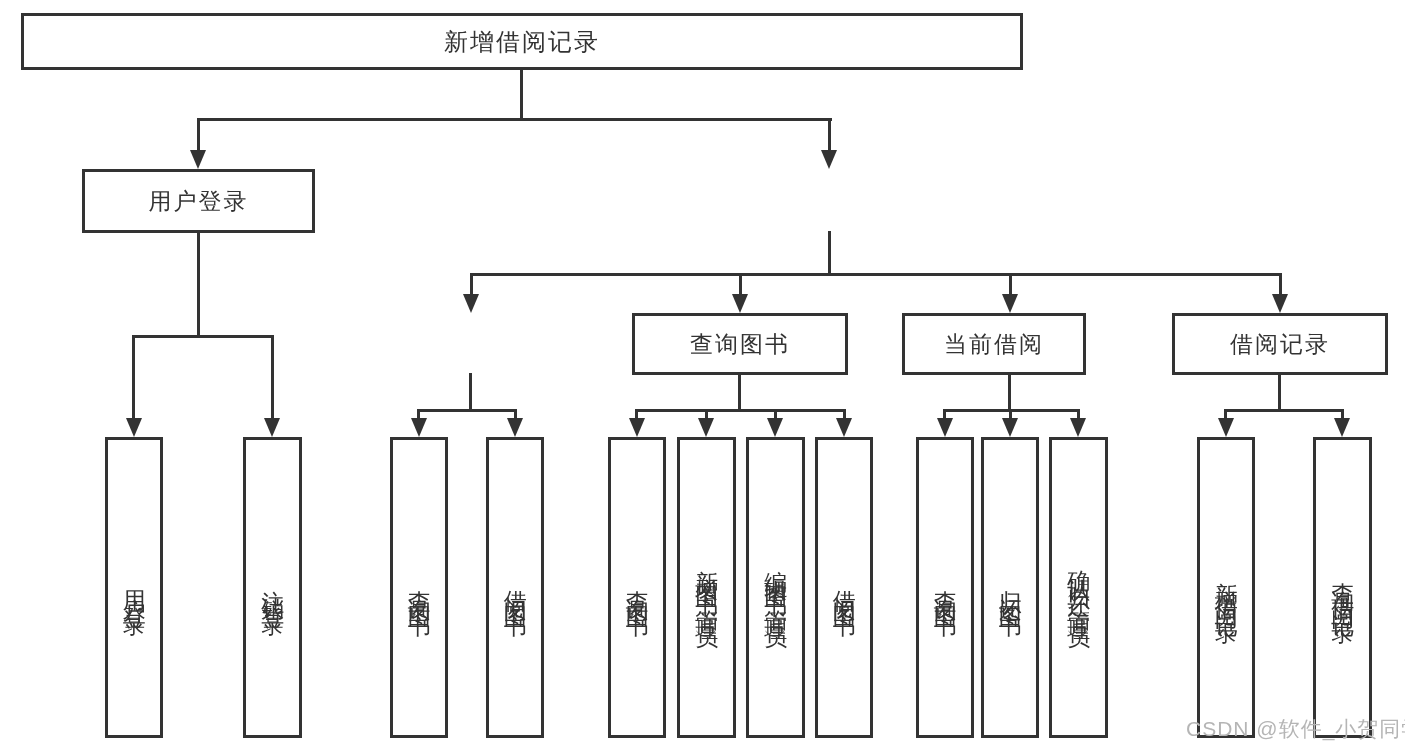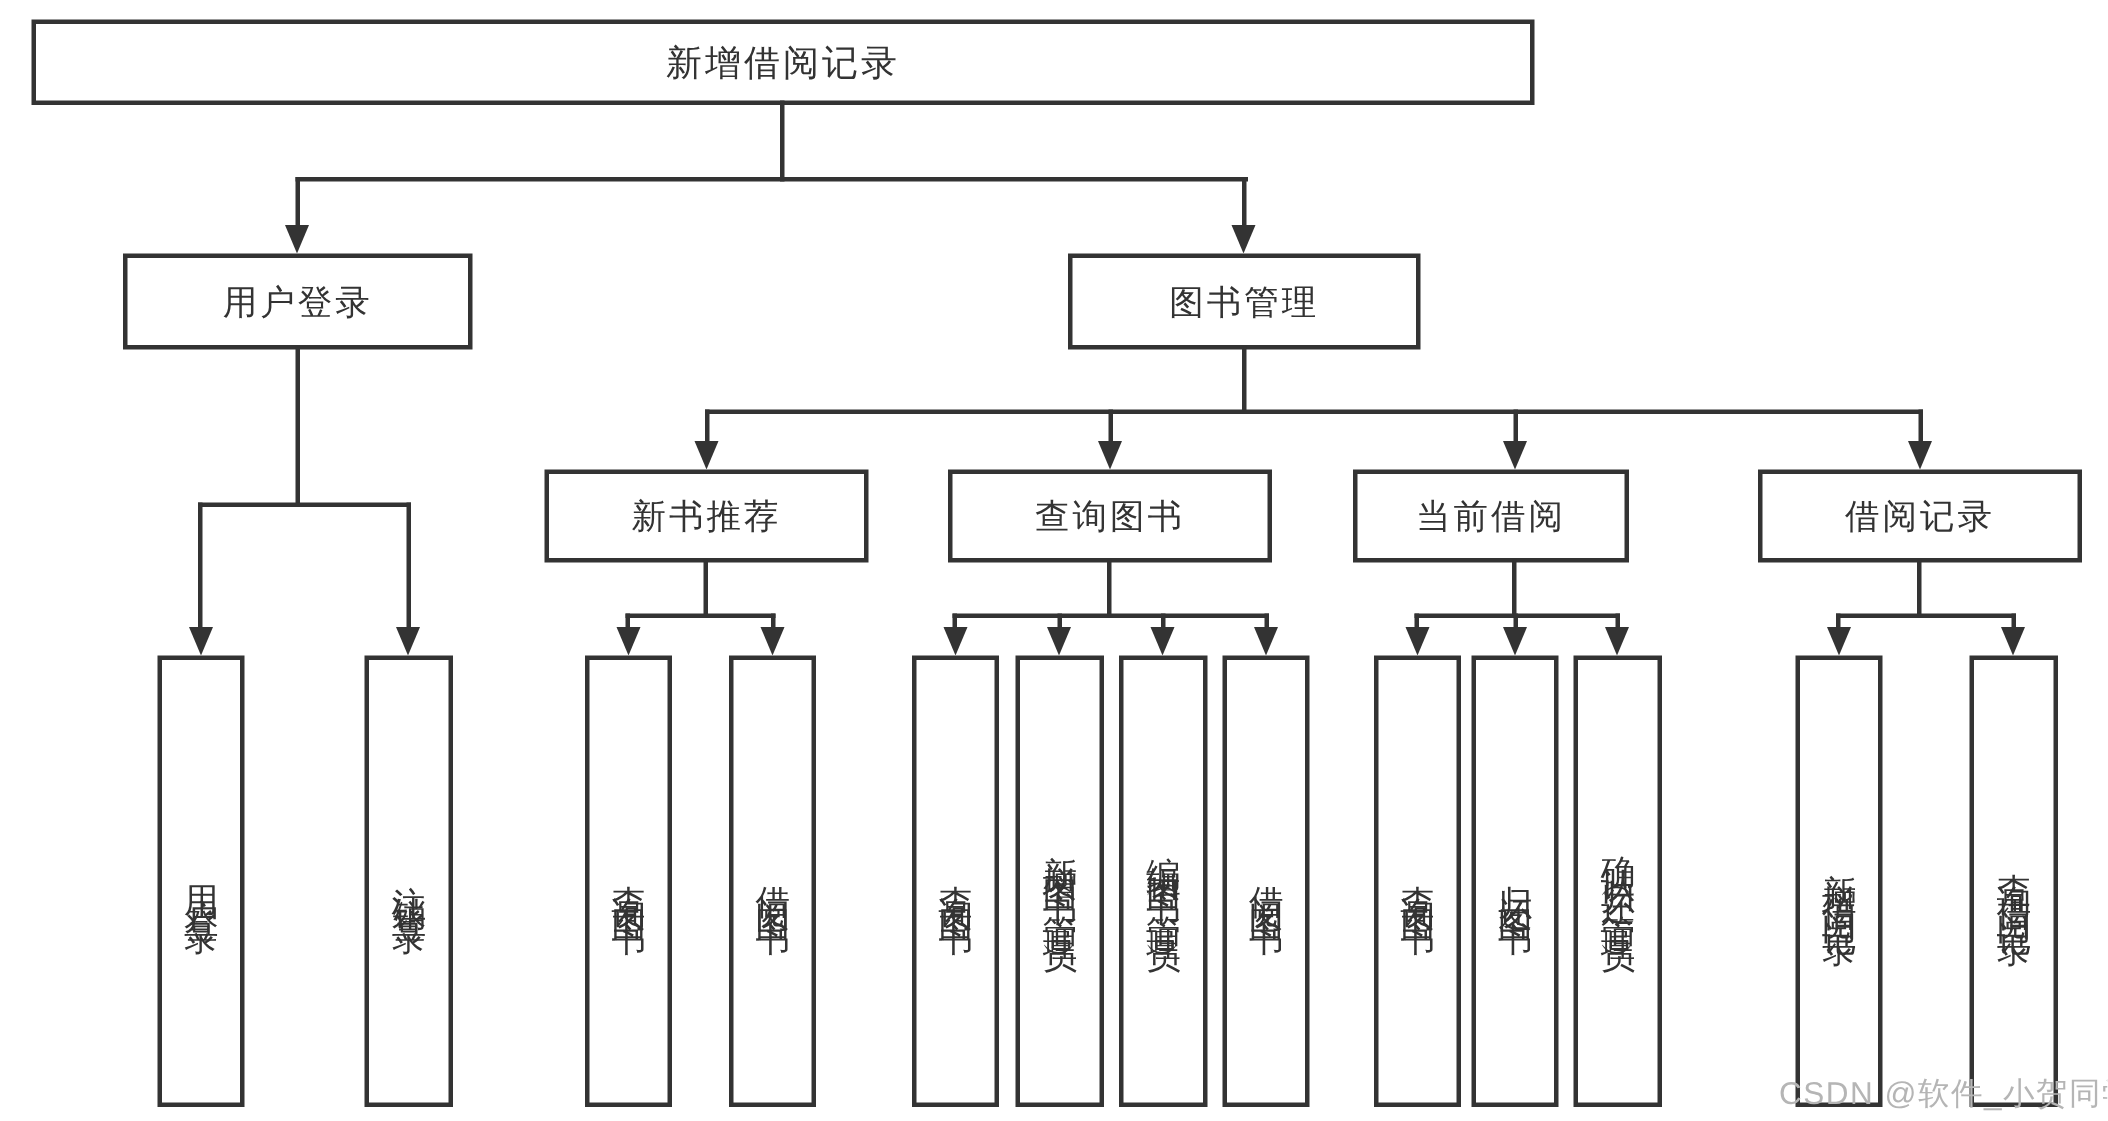--- a/index.html
+++ b/index.html
@@ -74,45 +74,39 @@
   <div class="vline" style="left:520px;top:67px;height:54px;"></div>
   <div class="hline" style="left:197px;top:118px;width:635px;"></div>
   <div class="vline" style="left:197px;top:118px;height:36px;"></div>
   <div class="arrow" style="left:190px;top:150px;"></div>
   <div class="vline" style="left:828px;top:118px;height:36px;"></div>
   <div class="arrow" style="left:821px;top:150px;"></div>
 
   <div class="box" style="left:82px;top:169px;width:233px;height:64px;">
     <span class="h-label">用户登录</span>
   </div>
-  <div class="box" style="left:712px;top:169px;width:235px;height:64px;">
-    <span class="h-label">图书管理</span>
-  </div>
 
   <div class="vline" style="left:197px;top:231px;height:106px;"></div>
   <div class="hline" style="left:132px;top:335px;width:142px;"></div>
   <div class="vline" style="left:132px;top:335px;height:88px;"></div>
   <div class="arrow" style="left:126px;top:418px;"></div>
   <div class="vline" style="left:271px;top:335px;height:88px;"></div>
   <div class="arrow" style="left:264px;top:418px;"></div>
 
   <div class="vline" style="left:828px;top:231px;height:45px;"></div>
   <div class="hline" style="left:470px;top:273px;width:812px;"></div>
   <div class="vline" style="left:470px;top:273px;height:25px;"></div>
   <div class="arrow" style="left:463px;top:294px;"></div>
   <div class="vline" style="left:739px;top:273px;height:25px;"></div>
   <div class="arrow" style="left:732px;top:294px;"></div>
   <div class="vline" style="left:1009px;top:273px;height:25px;"></div>
   <div class="arrow" style="left:1002px;top:294px;"></div>
   <div class="vline" style="left:1279px;top:273px;height:25px;"></div>
   <div class="arrow" style="left:1272px;top:294px;"></div>
 
-  <div class="box" style="left:363px;top:313px;width:216px;height:62px;">
-    <span class="h-label">新书推荐</span>
-  </div>
   <div class="box" style="left:632px;top:313px;width:216px;height:62px;">
     <span class="h-label">查询图书</span>
   </div>
   <div class="box" style="left:902px;top:313px;width:184px;height:62px;">
     <span class="h-label">当前借阅</span>
   </div>
   <div class="box" style="left:1172px;top:313px;width:216px;height:62px;">
     <span class="h-label">借阅记录</span>
   </div>
 

